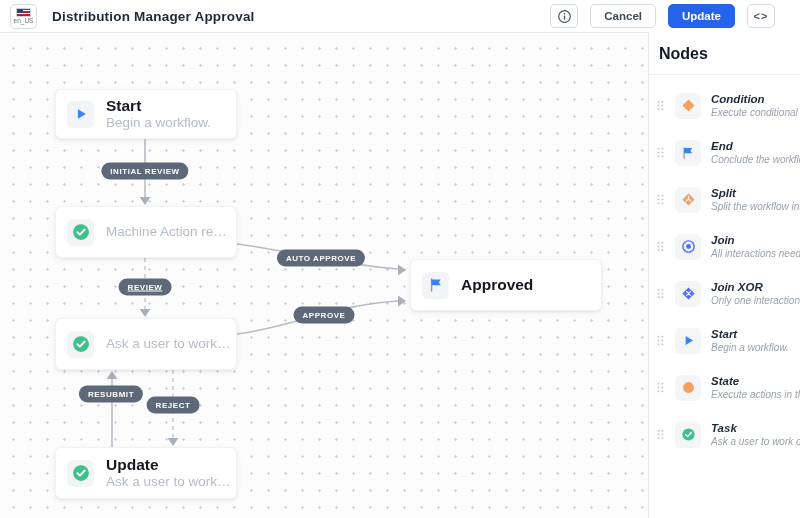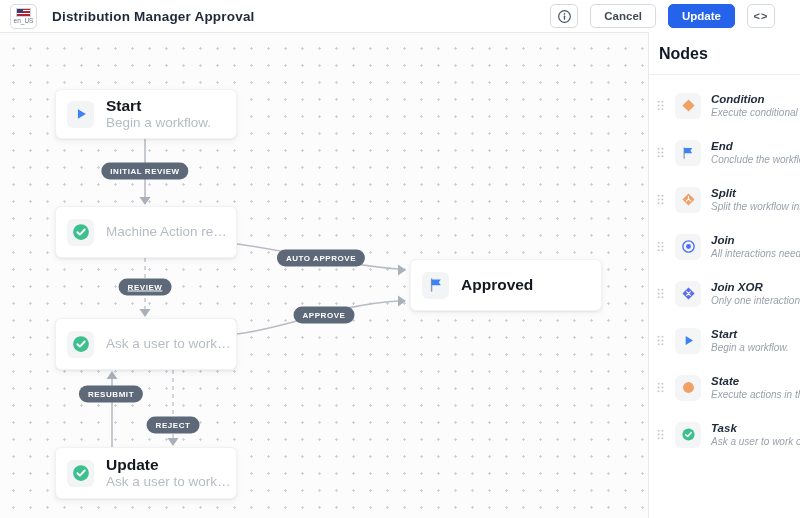--- a/index.html
+++ b/index.html
@@ -44,21 +44,21 @@
   .n-manager { left:55px;  top:285px; width:182px; height:52px; }
   .n-update  { left:55px;  top:414px; width:182px; height:52px; }
   .n-approved{ left:410px; top:226px; width:192px; height:52px; }
 
   .edge-pill { position:absolute; transform:translate(-50%,-50%); background:#5d6878; color:#fff;
                font-size:8px; font-weight:bold; letter-spacing:.55px; padding:4px 9px;
                border-radius:10px; white-space:nowrap; z-index:3; cursor:pointer; }
   .p-initial { left:145px; top:138px; }
   .p-review  { left:145px; top:254px;text-decoration:underline; }
   .p-resubmit{ left:111px; top:361px; }
-  .p-reject  { left:173px; top:392px; }
+  .p-reject  { left:173px; top:372px; }
   .p-autoapp { left:321px; top:225px; }
   .p-approve { left:324px; top:282px; }
 
   
   .sidebar { position:absolute; top:32px; right:0; width:152px; height:486px; background:#fff;
              border-left:1px solid #e7e9ec; z-index:20; }
   .sidebar-title { font-size:16px; font-weight:bold; color:#111827; padding:13px 0 11px 10px; }
   .sidebar-divider { border-bottom:1px solid #eceef1; }
   .node-list { padding-top:7px;font-style:italic; }
   .palette-item { display:flex; align-items:center; height:47px; padding:0 6px 0 8px; cursor:grab; }

